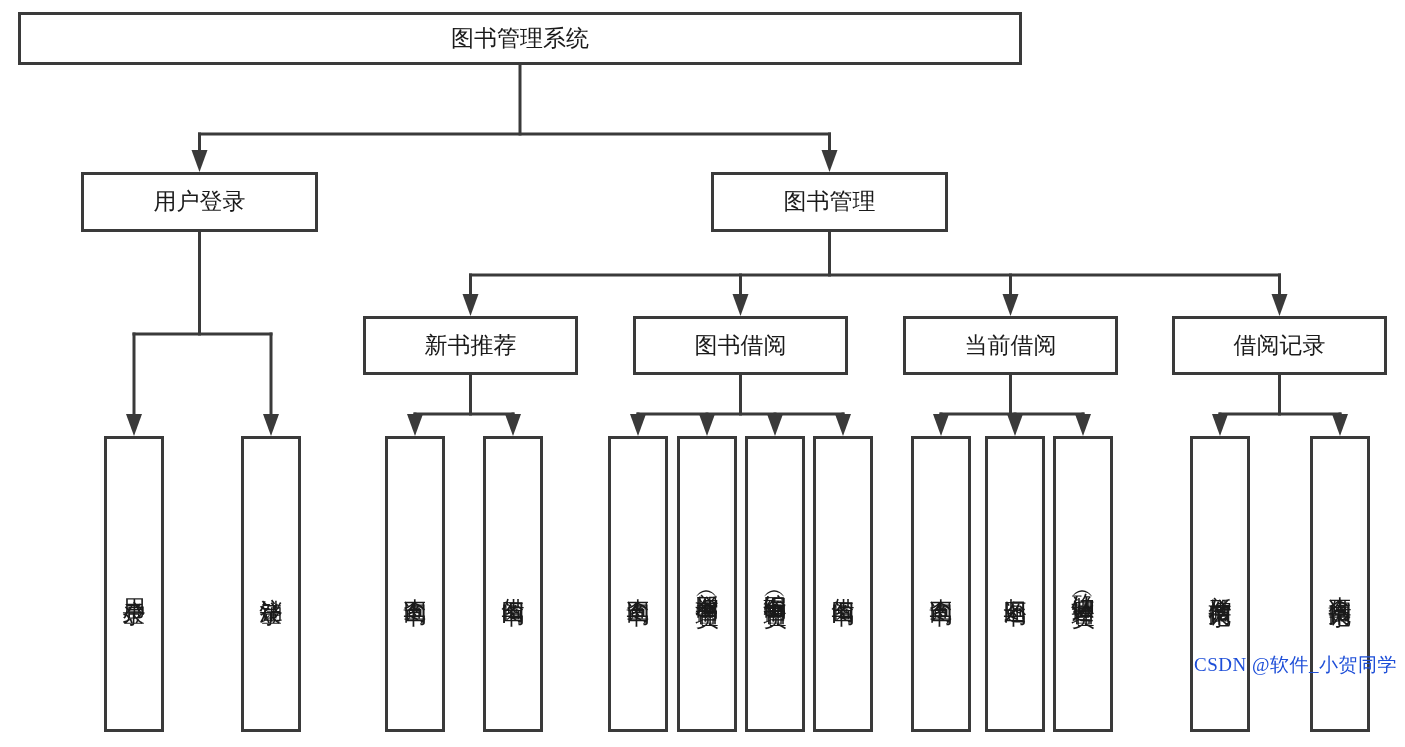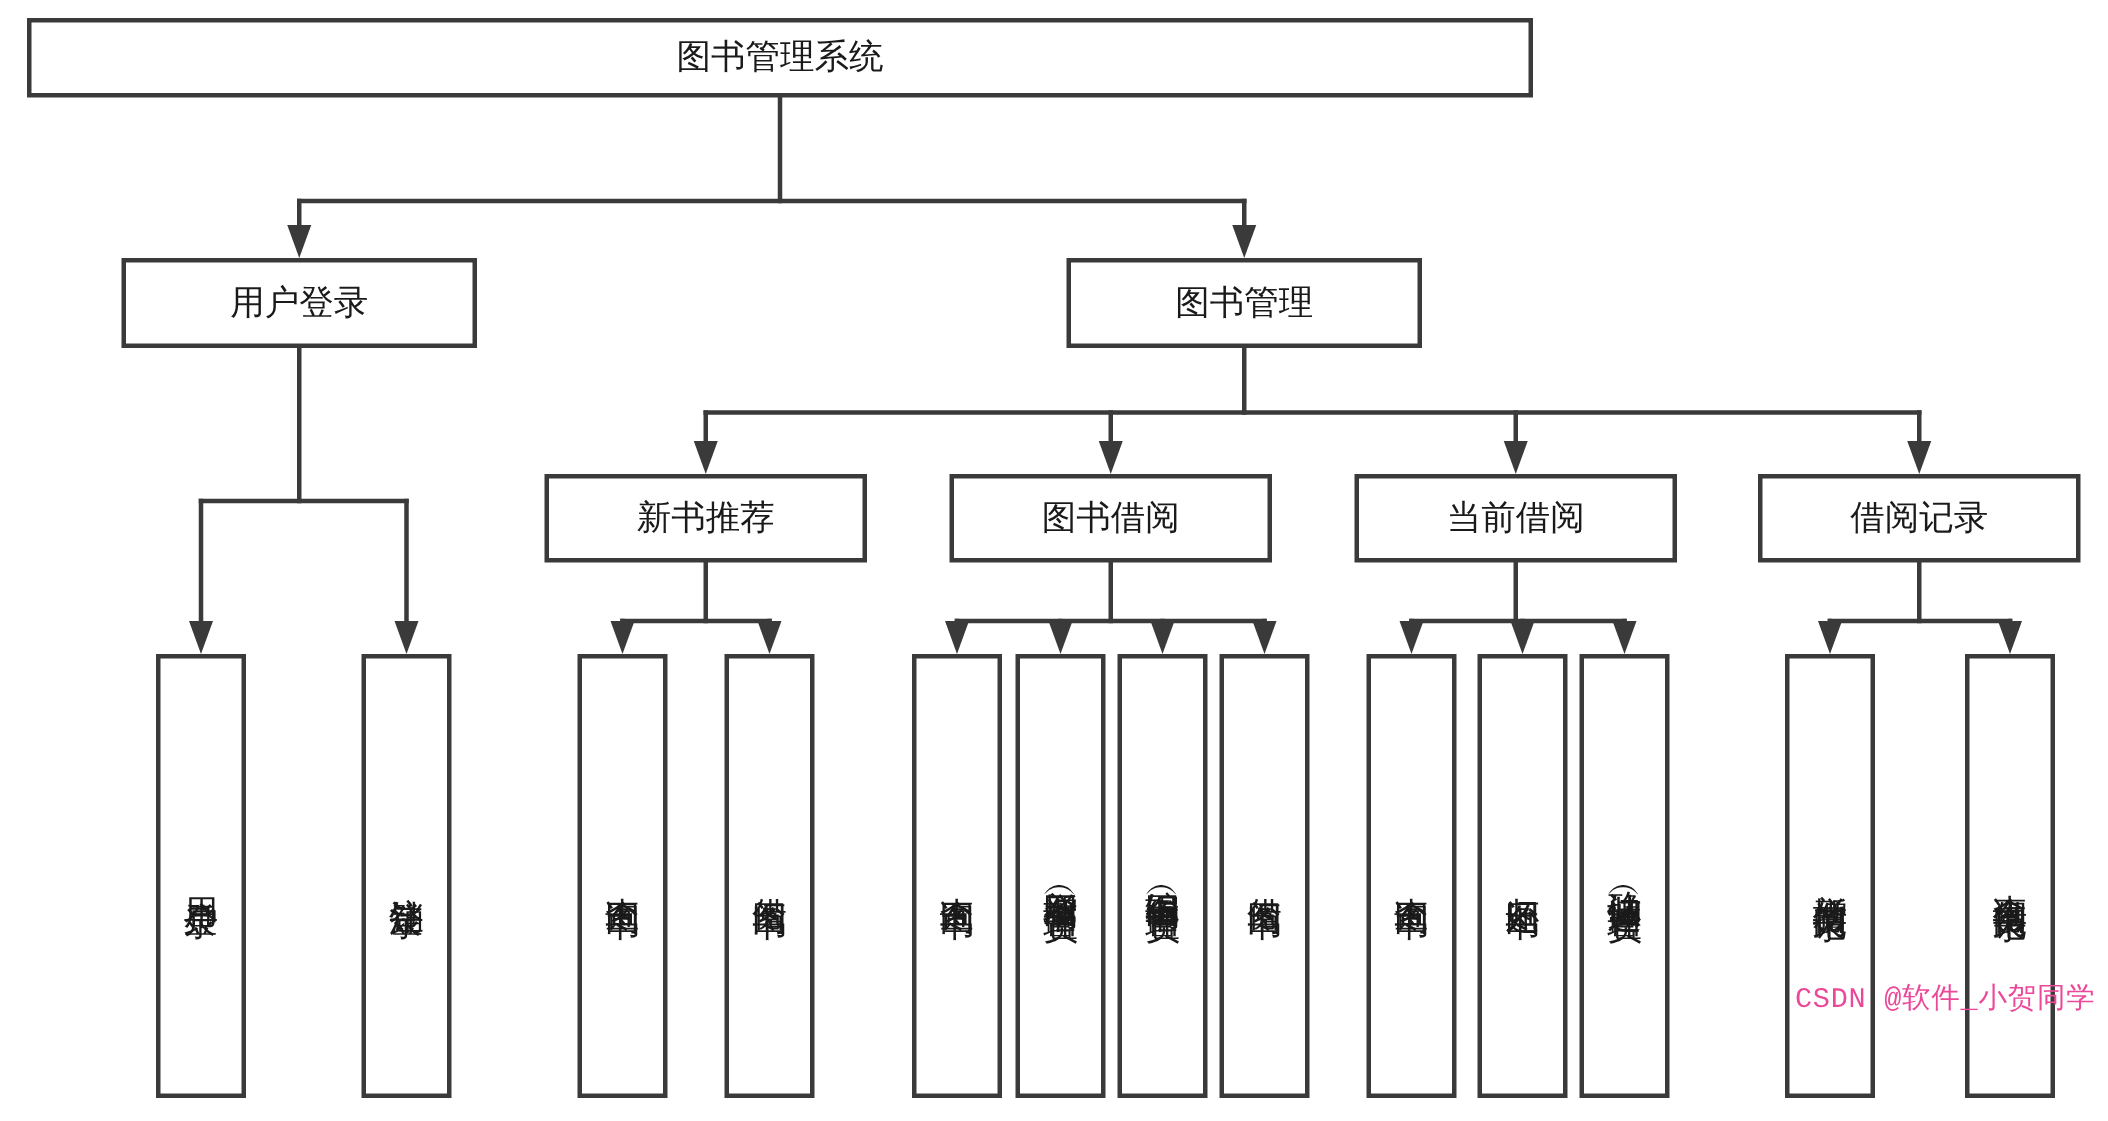--- a/index.html
+++ b/index.html
@@ -62,23 +62,23 @@
     align-items: center;
     justify-content: center;
     text-align: center;
     white-space: nowrap;
     pointer-events: none;
   }
   #watermark {
     position: absolute;
     right: 8px;
     bottom: 4px;
-    font-family: Liberation Mono, monospace;
+    font-family: Liberation Serif, serif;
     font-size: 19px;
-    color: #ec4899;
+    color: #1d4ed8;
     letter-spacing: 0.5px;
     user-select: none;
   }
 </style>
 </head>
 <body>
 
 <div id="diagram-root">
   <svg id="tree-svg" viewBox="0 0 1405 747">
     <defs></defs>

